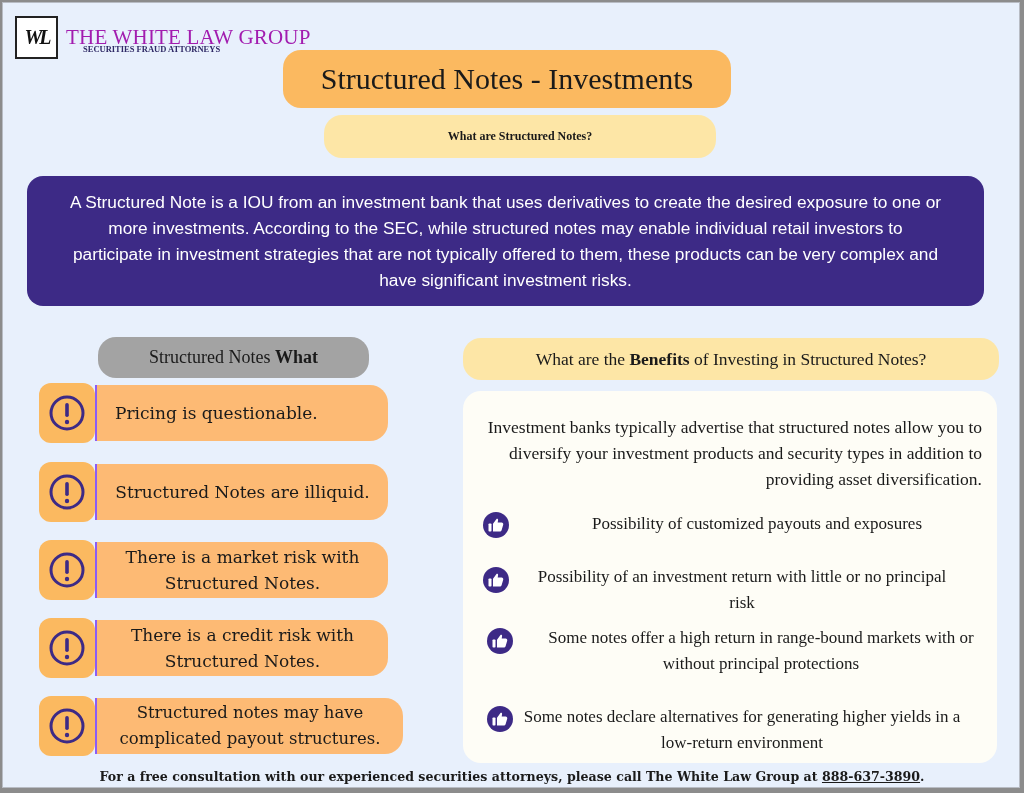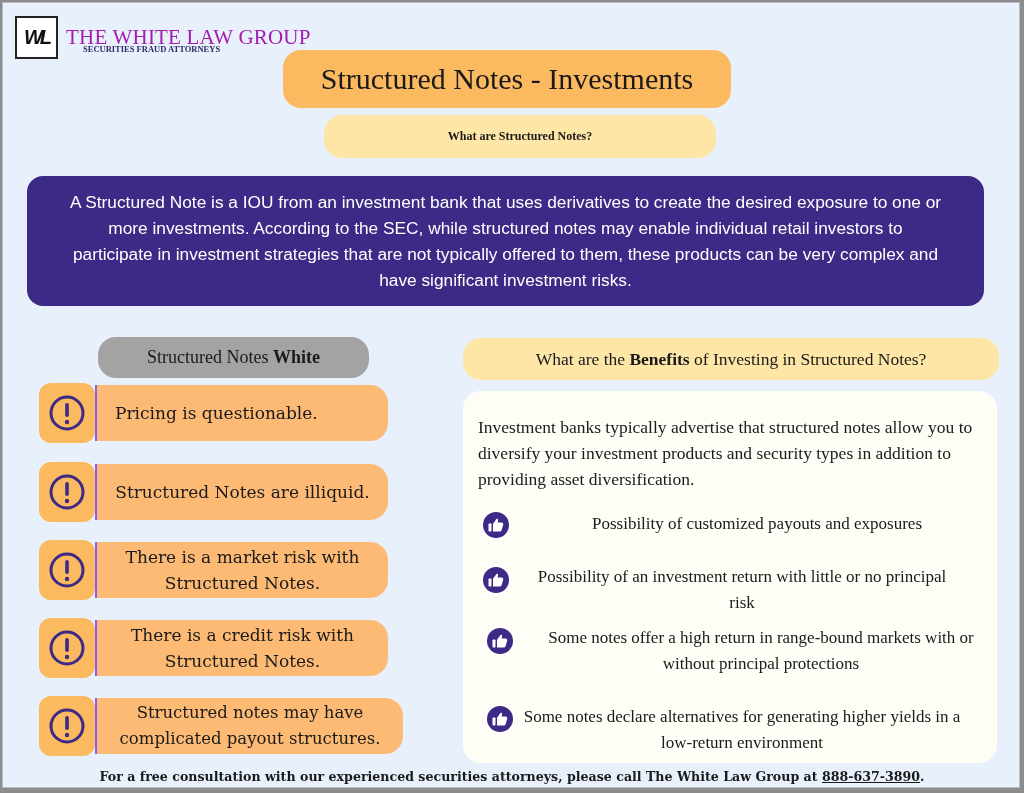--- a/index.html
+++ b/index.html
@@ -11,21 +11,21 @@
   }
   .page {
     position: absolute; left: 2px; top: 2px; width: 1018px; height: 786px;
     background: #e8f0fc;
     border: 1px solid #b8bcc4;
   }
   .logo-box {
     position: absolute; left: 12px; top: 13px; width: 43px; height: 43px;
     border: 2px solid #222; background: #fff;
     display: flex; align-items: center; justify-content: center;
-    font-family: Liberation Sans, sans-serif; font-weight: bold; font-size: 20px; color:#111;
+    font-family: Liberation Serif, serif; font-weight: bold; font-size: 20px; color:#111;
     letter-spacing: -3px; font-style: italic;
   }
   .brand-name {
     position: absolute; left: 63px; top: 22px;
     font-family: "Liberation Serif", serif; font-size: 21px; color: #a21caf; letter-spacing: 0.2px;
   }
   .brand-sub {
     position: absolute; left: 80px; top: 41px;
     font-family: "Liberation Serif", serif; font-size: 8.5px; font-weight: bold; color: #2f2a66;
   }
@@ -72,21 +72,21 @@
     position: absolute; left: 460px; top: 335px; width: 536px; height: 42px;
     background: #fde6a6; border-radius: 18px;
     display: flex; align-items: center; justify-content: center;
     font-family: "Liberation Serif", serif; font-size: 17.5px;
   }
   .benefits-card {
     position: absolute; left: 460px; top: 388px; width: 534px; height: 372px;
     background: #fefdf6; border-radius: 18px;
   }
   .benefits-intro {
-    position: absolute; left: 15px; top: 23px; width: 504px; text-align: left;
+    position: absolute; left: 15px; top: 23px; width: 504px; text-align: right;
     font-family: "Liberation Serif", serif; font-size: 17.5px; line-height: 26px;
   }
   .benefit { position: absolute; left: 20px; width: 510px; }
   .thumb {
     position: absolute; left: 0; top: 0; width: 26px; height: 26px;
     background: #3d2a86; border-radius: 50%;
     display: flex; align-items: center; justify-content: center;
   }
   .benefit-text {
     position: absolute; left: 38px; right: 0; top: 0; text-align: center;
@@ -109,21 +109,21 @@
 
   <div class="title-pill">Structured Notes - Investments</div>
   <div class="sub-pill">What are Structured Notes?</div>
 
   <div class="intro">
     <span>A Structured Note is a IOU from an investment bank that uses derivatives to create the desired exposure to one or more investments. According to the SEC, while structured notes may enable individual retail investors to participate in investment strategies that are not typically offered to them, these products can be very complex and have significant investment risks.</span>
   </div>
 
   <div class="risks-head">
     <span style="white-space:pre">Structured Notes </span>
-      <b>White</b>
+      <b>What</b>
   </div>
 
   <div class="risk-item" style="top:380px">
     <div class="risk-icon">
       <svg width="40" height="40" viewBox="0 0 40 40">
           <circle cx="20" cy="20" r="16" fill="none" stroke="#3d2a86" stroke-width="3"></circle>
           <rect x="18.2" y="10" width="3.6" height="14" rx="1.8" fill="#3d2a86"></rect>
           <circle cx="20" cy="29" r="2.2" fill="#3d2a86"></circle>
         </svg>
     </div>

